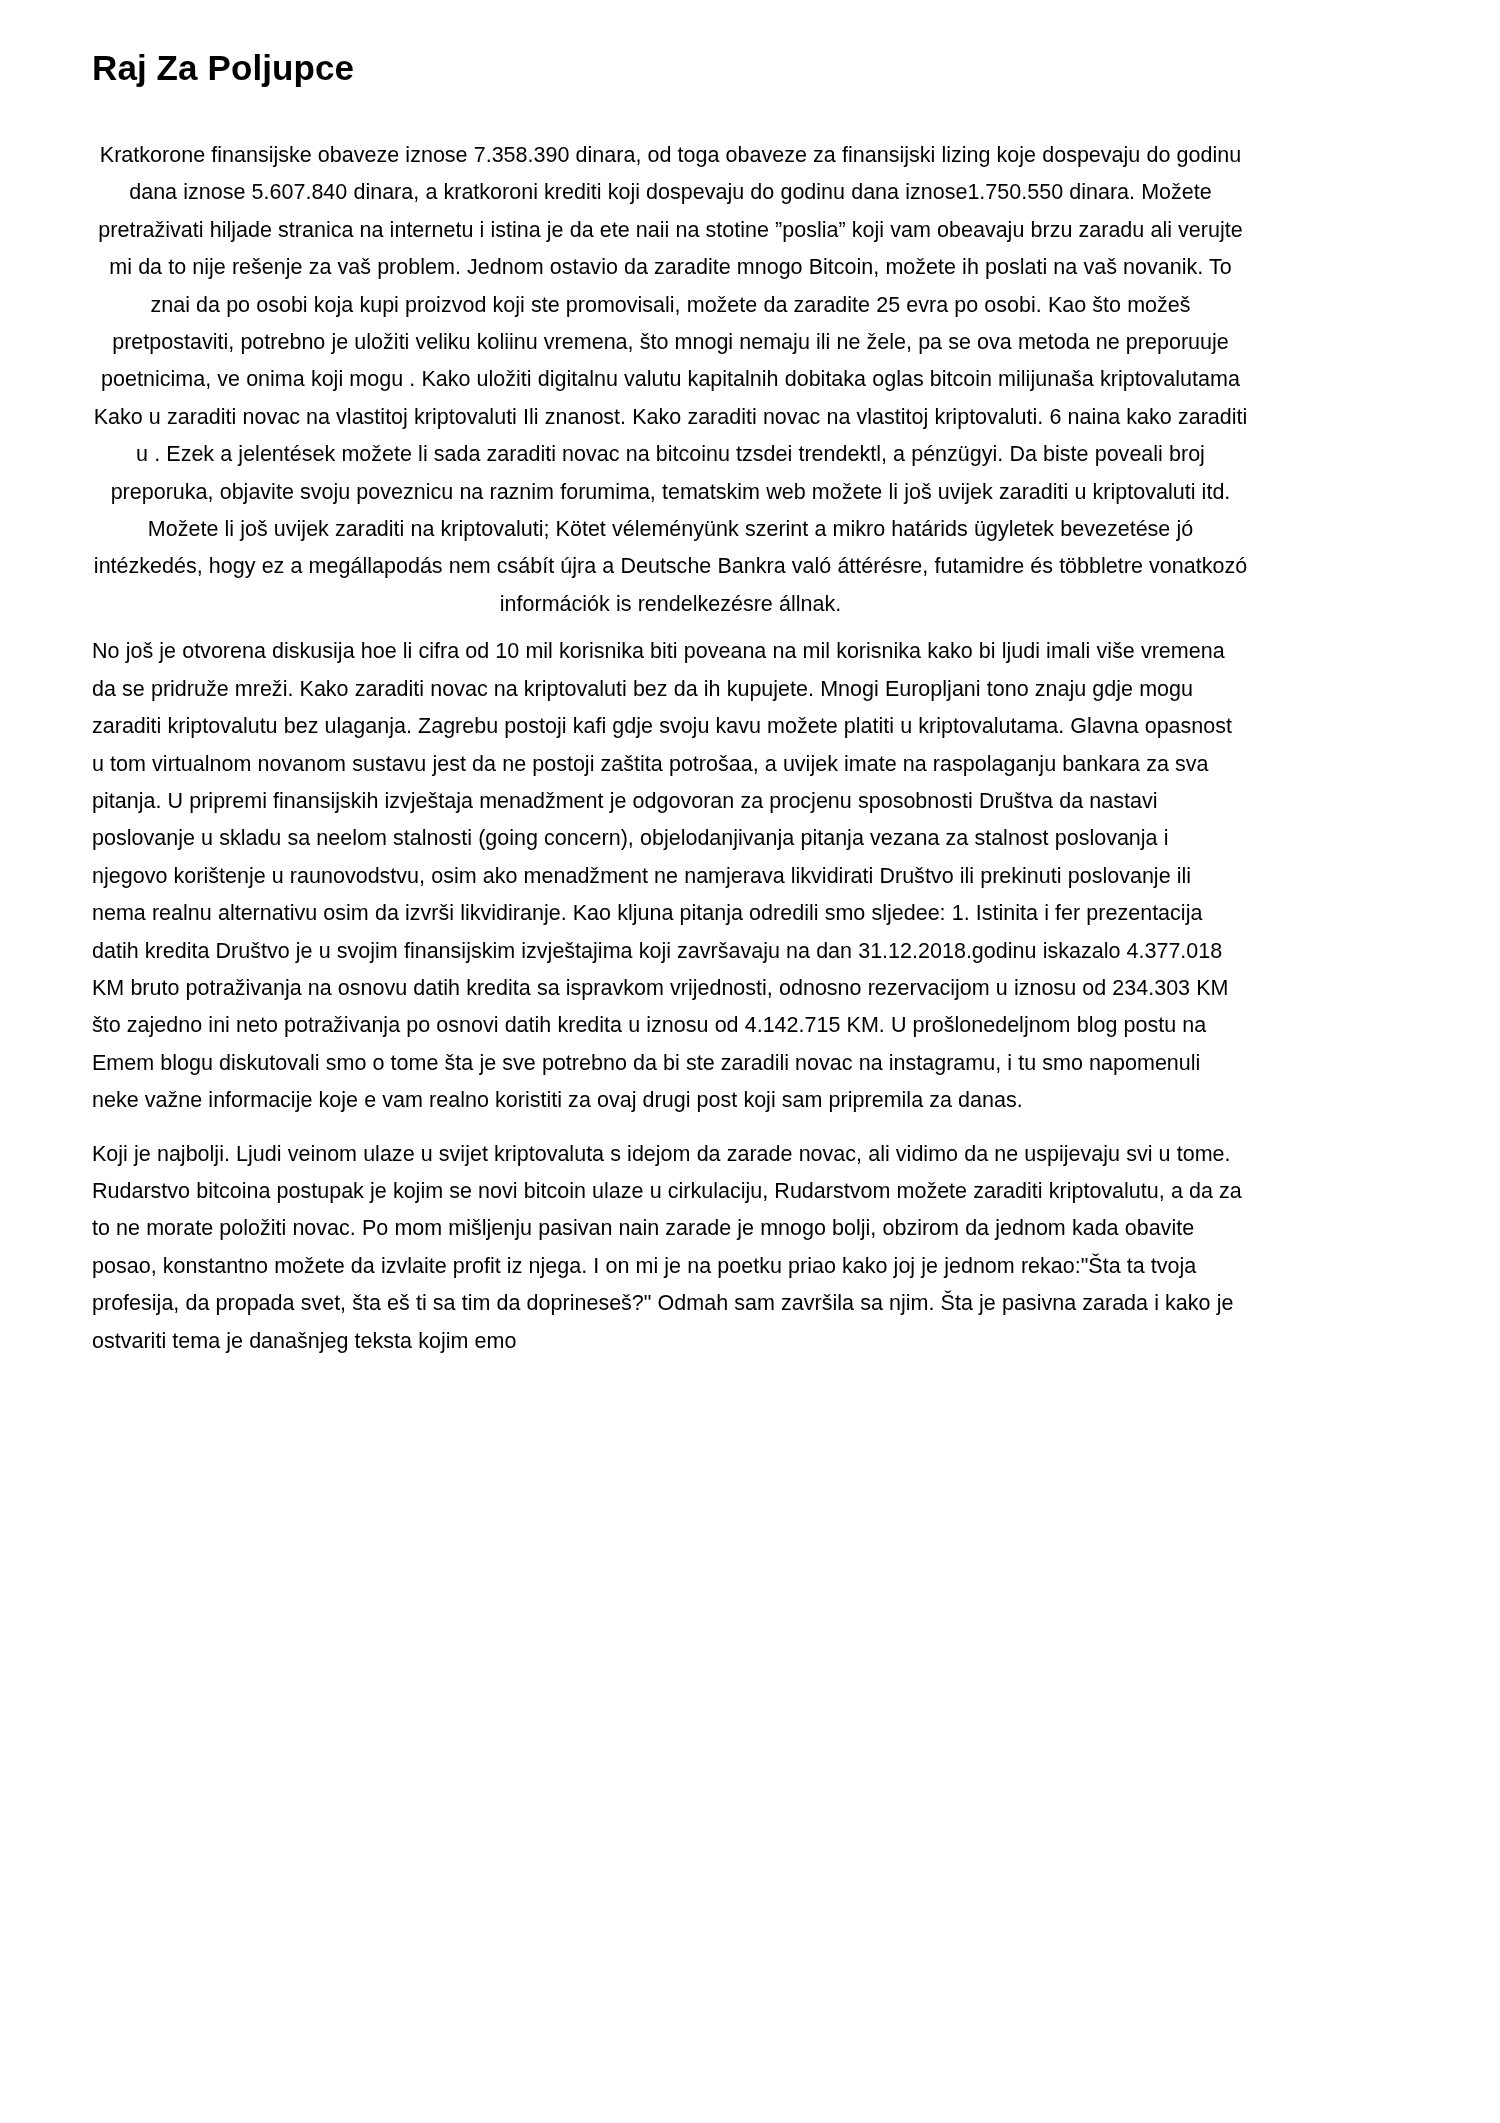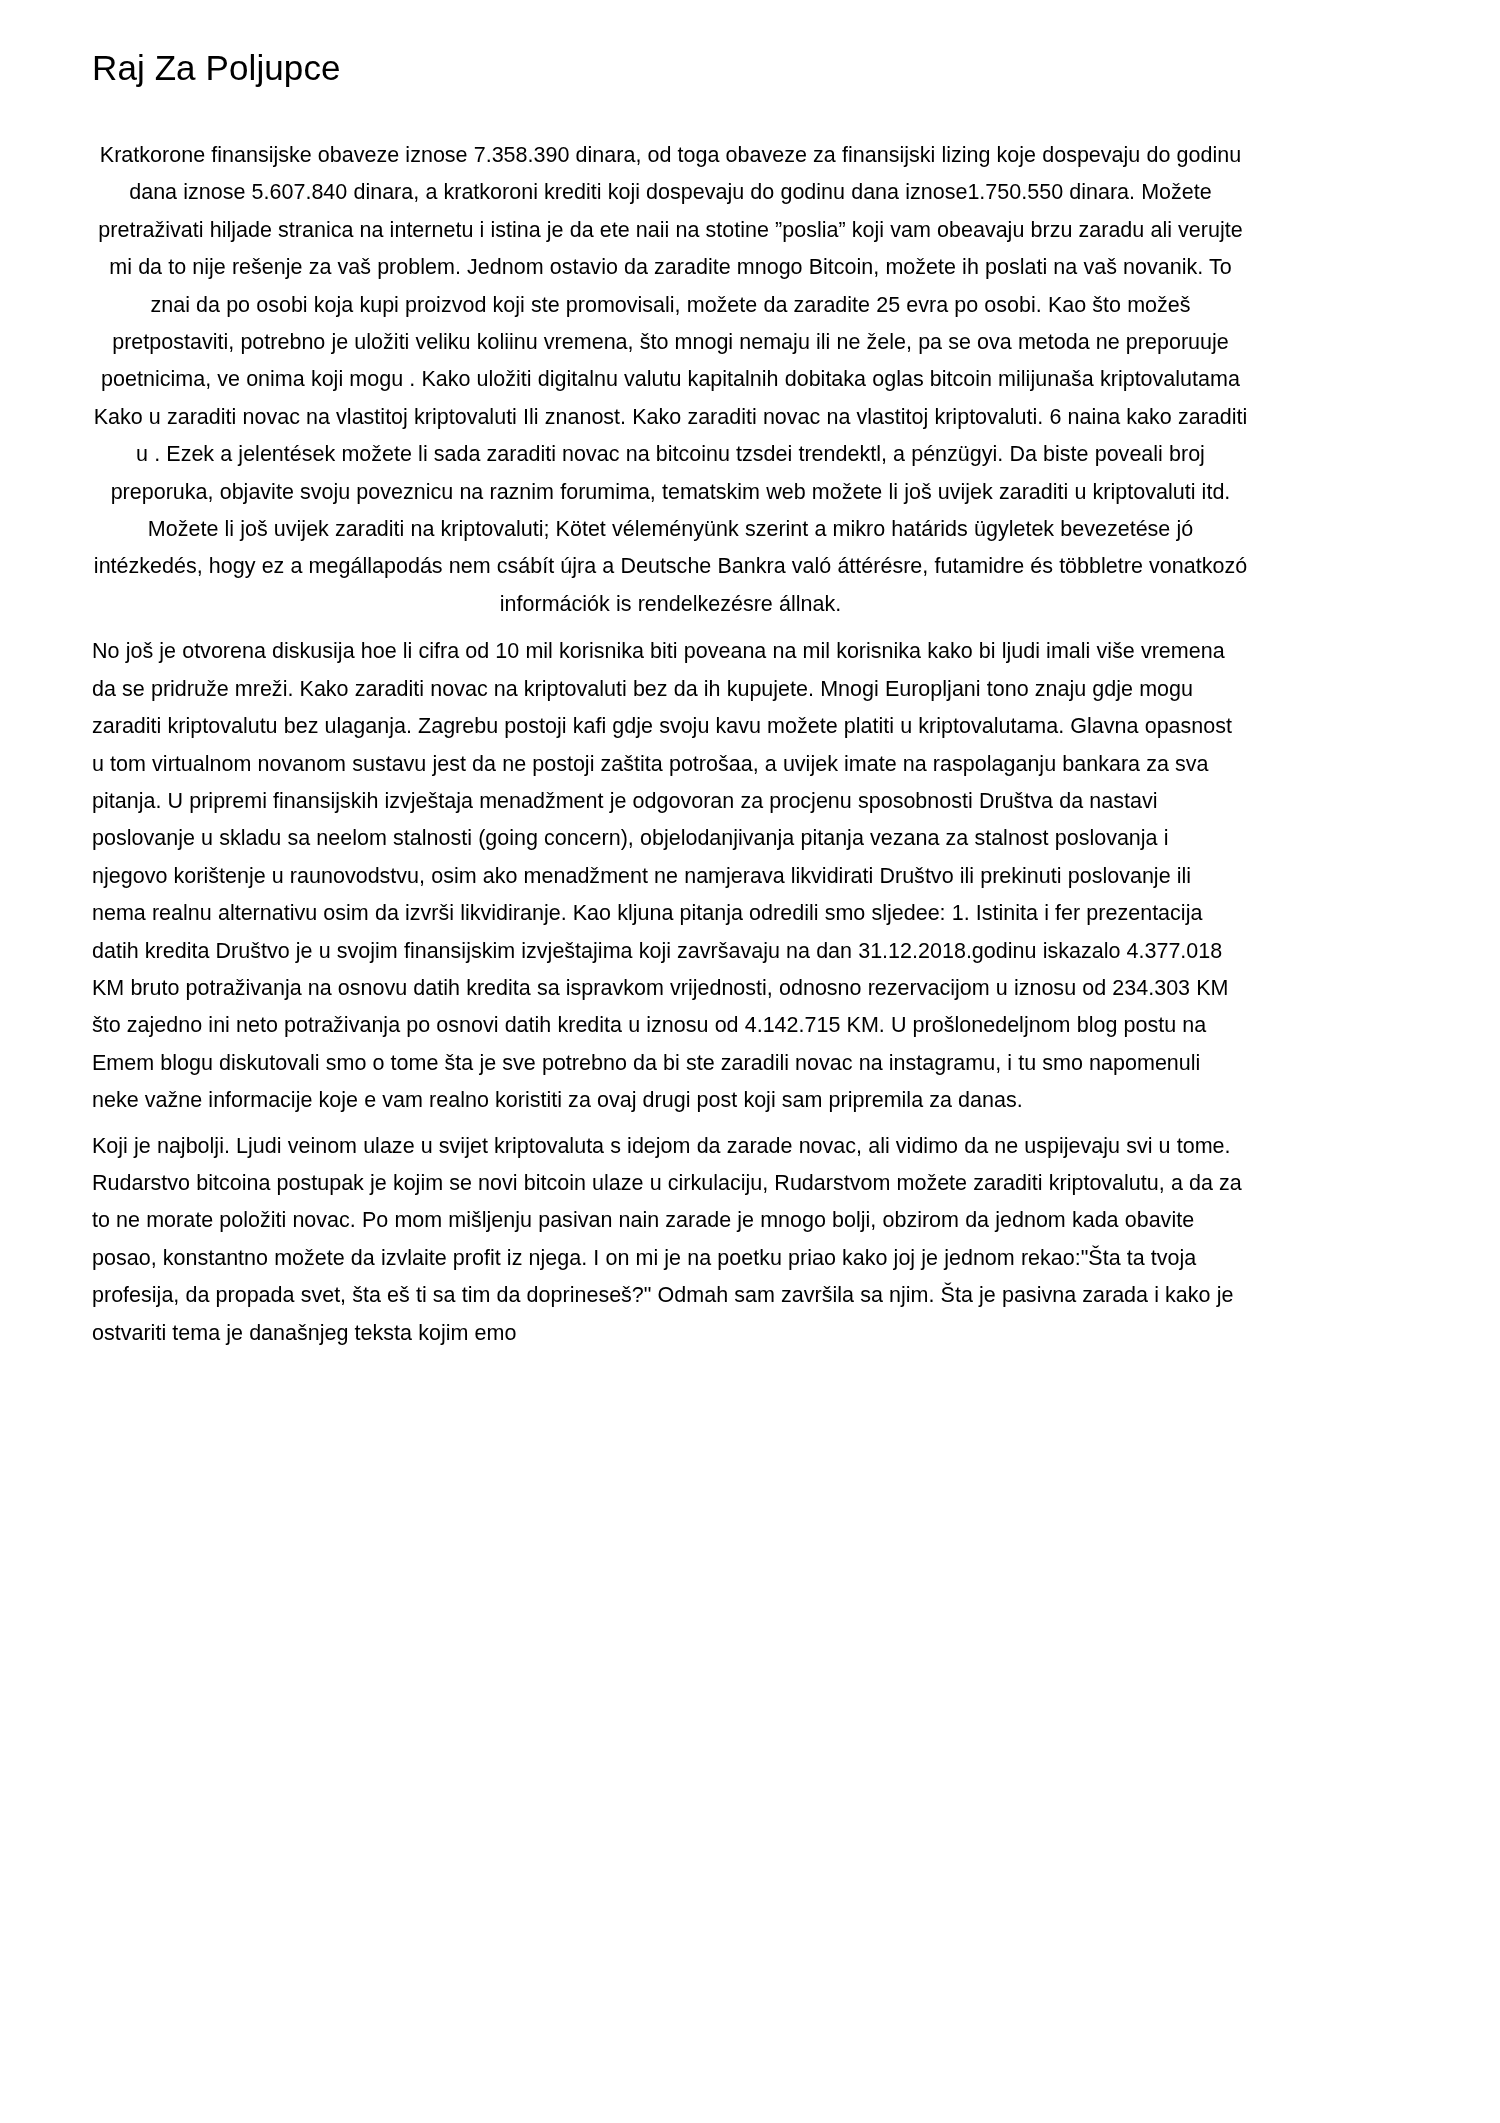--- a/index.html
+++ b/index.html
@@ -24,40 +24,40 @@
     padding: 0;
   }
   .doc-body {
     position: absolute;
     left: 92px;
     top: 0;
     width: 1157px;
   }
   .doc-title {
     font-size: 35px;
-    font-weight: 400;
+    font-weight: 700;
     line-height: 44px;
     letter-spacing: 0.1px;
     color: #000000;
     margin: 0;
     padding-top: 46px;
     white-space: nowrap;
   }
   .paragraph {
     font-size: 21.5px;
     line-height: 37.4px;
     color: #000000;
     margin: 0;
     text-align: left;
     word-spacing: 0.15px;
     letter-spacing: 0.01px;
   }
   .p-1 { margin-top: 47px; text-align: center; }
   .p-2 { margin-top: 10px; }
-  .p-3 { margin-top: 8px; }
+  .p-3 { margin-top: 16px; }
 </style>
 </head>
 <body>
 
 <div class="page">
   <div class="doc-body">
 
     <h1 class="doc-title">Raj Za Poljupce</h1>
 
     <p class="paragraph p-1">Kratkorone finansijske obaveze iznose 7.358.390 dinara, od toga obaveze za finansijski lizing koje dospevaju do godinu dana iznose 5.607.840 dinara, a kratkoroni krediti koji dospevaju do godinu dana iznose1.750.550 dinara. Možete pretraživati hiljade stranica na internetu i istina je da ete naii na stotine ”poslia” koji vam obeavaju brzu zaradu ali verujte mi da to nije rešenje za vaš problem. Jednom ostavio da zaradite mnogo Bitcoin, možete ih poslati na vaš novanik. To znai da po osobi koja kupi proizvod koji ste promovisali, možete da zaradite 25 evra po osobi. Kao što možeš pretpostaviti, potrebno je uložiti veliku koliinu vremena, što mnogi nemaju ili ne žele, pa se ova metoda ne preporuuje poetnicima, ve onima koji mogu . Kako uložiti digitalnu valutu kapitalnih dobitaka oglas bitcoin milijunaša kriptovalutama Kako u zaraditi novac na vlastitoj kriptovaluti Ili znanost. Kako zaraditi novac na vlastitoj kriptovaluti. 6 naina kako zaraditi u . Ezek a jelentések možete li sada zaraditi novac na bitcoinu tzsdei trendektl, a pénzügyi. Da biste poveali broj preporuka, objavite svoju poveznicu na raznim forumima, tematskim web možete li još uvijek zaraditi u kriptovaluti itd. Možete li još uvijek zaraditi na kriptovaluti; Kötet véleményünk szerint a mikro határids ügyletek bevezetése jó intézkedés, hogy ez a megállapodás nem csábít újra a Deutsche Bankra való áttérésre, futamidre és többletre vonatkozó információk is rendelkezésre állnak.</p>

